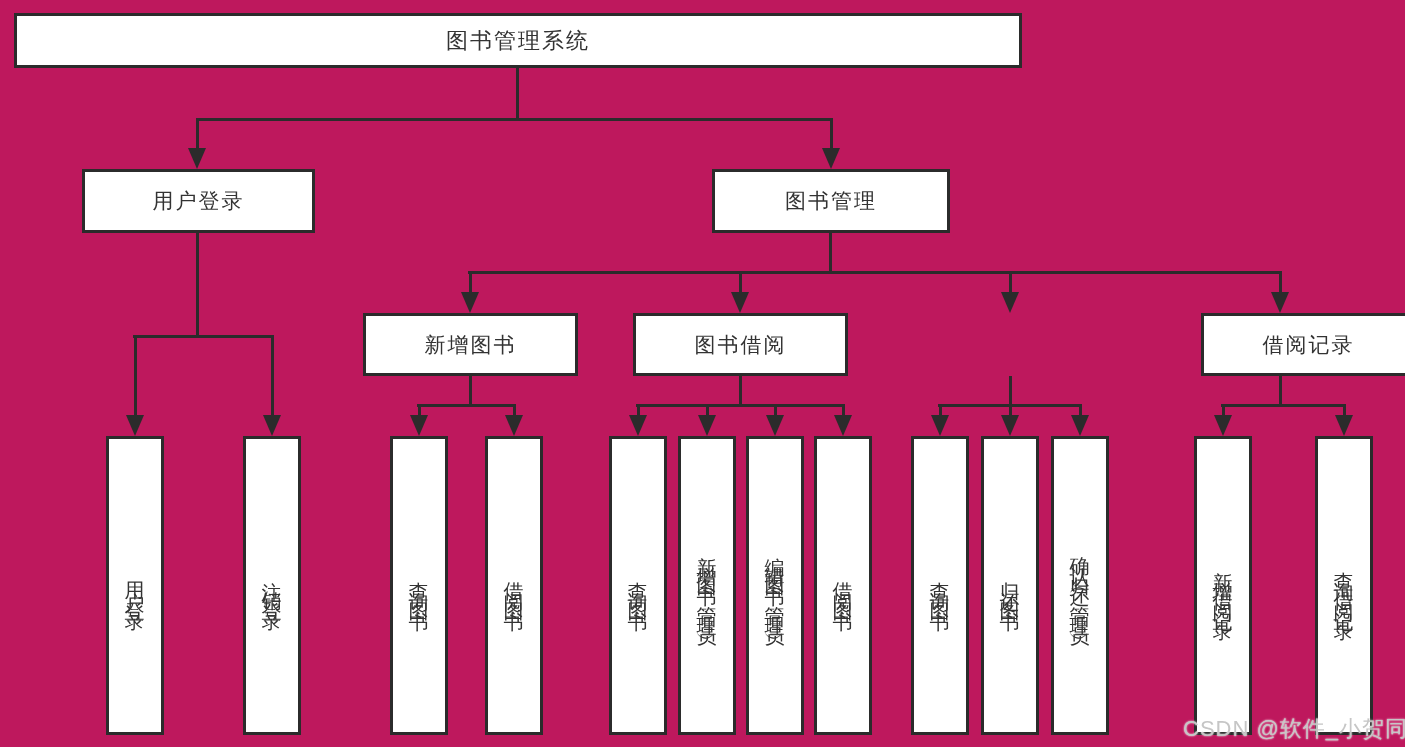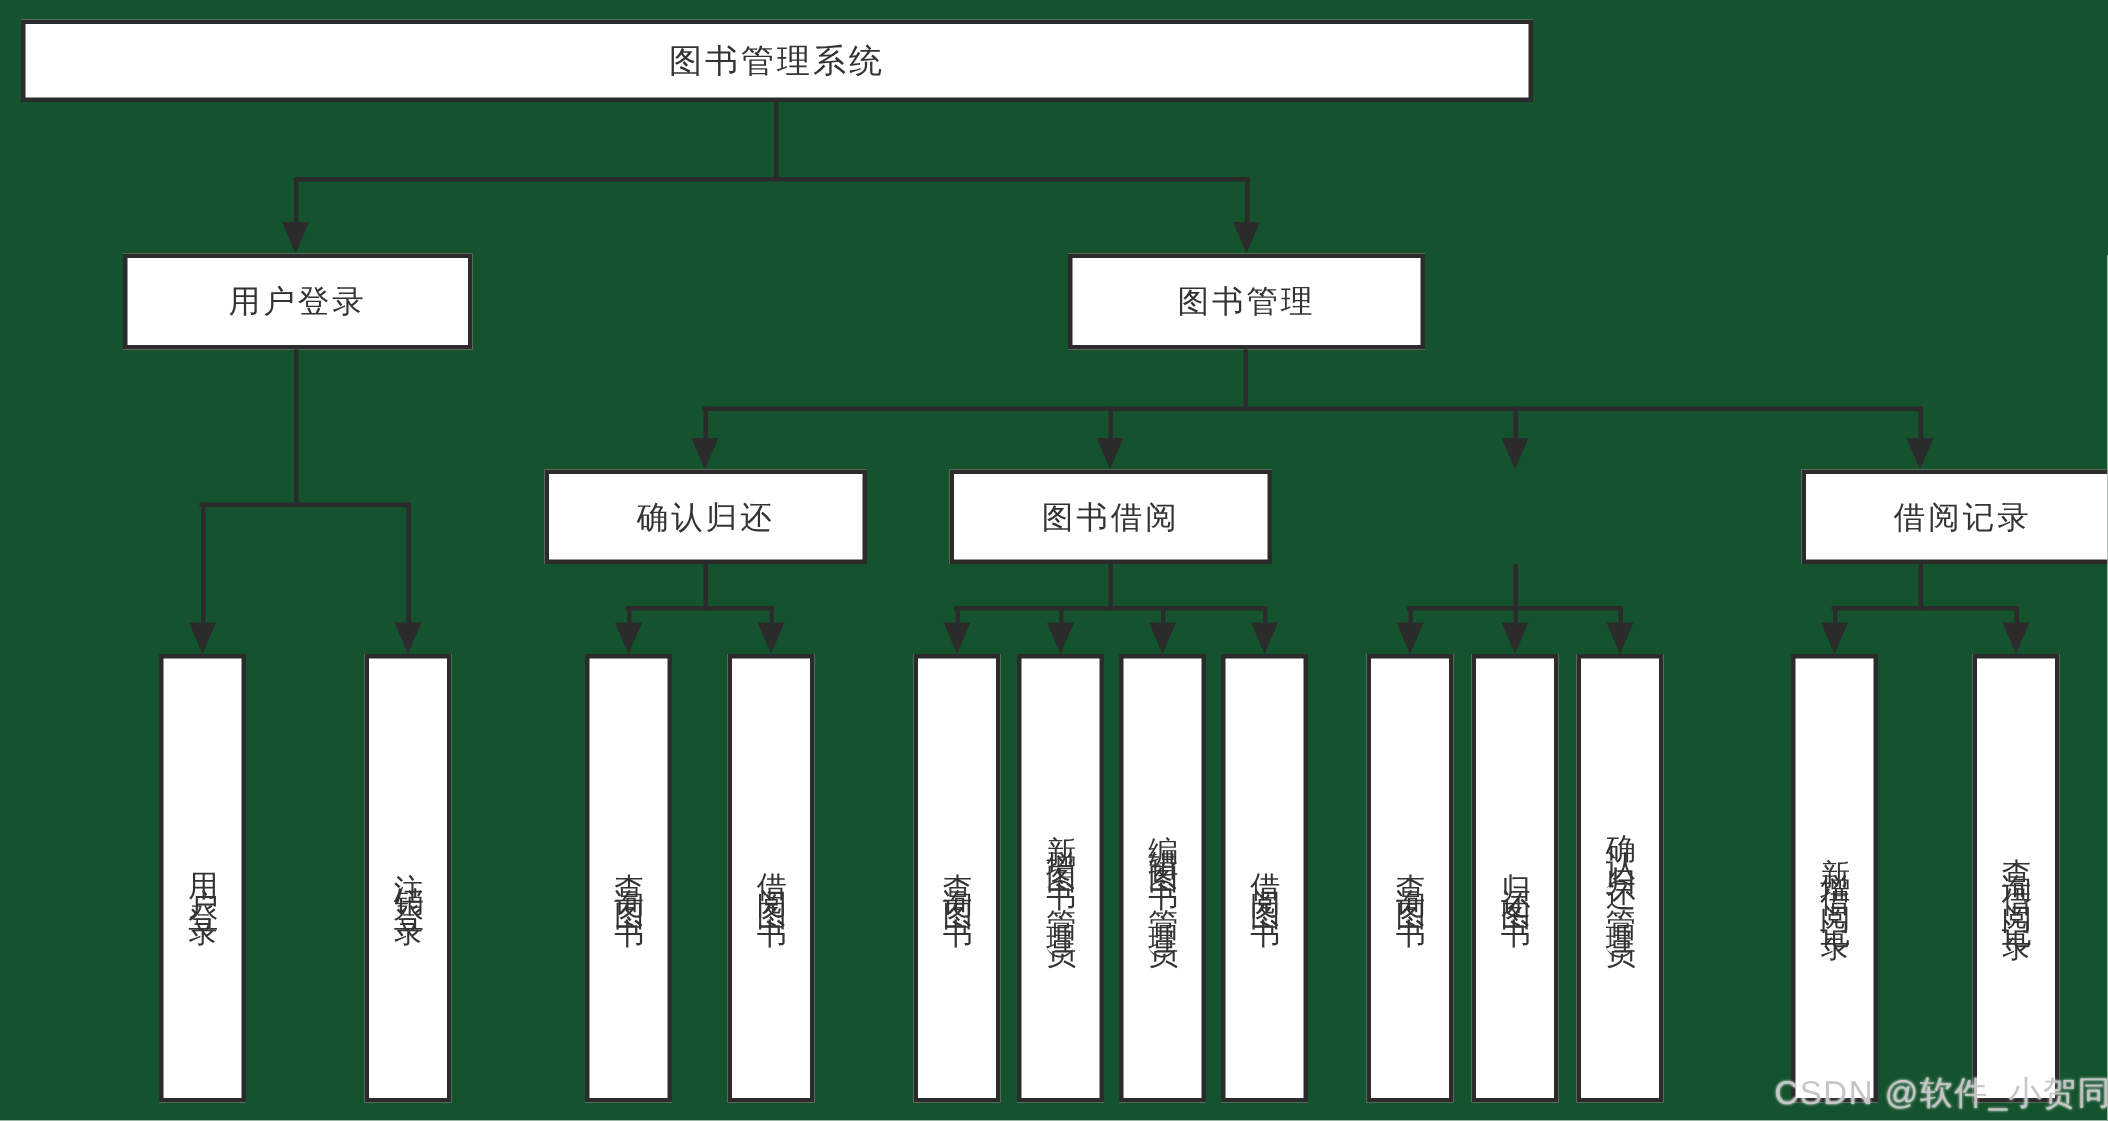--- a/index.html
+++ b/index.html
@@ -1,20 +1,20 @@
 <!DOCTYPE html>
 <html><head>
 <meta charset="utf-8">
 <style>
   html, body { margin: 0; padding: 0; background: #ffffff; }
   #diagram {
     position: relative;
     width: 1405px;
     height: 747px;
-    background: #14532d;
+    background: #be185d;
     font-family: "Liberation Sans", "DejaVu Sans", sans-serif;
     overflow: hidden;
   }
   
   .box {
     position: absolute;
     box-sizing: border-box;
     border: 3px solid #2b2b2b;
     background: #ffffff;
     display: flex;
@@ -118,21 +118,21 @@
     <span>注销登录</span>
   </div>
 
   <div class="line-v" style="left:829px; top:233px; height:41px;"></div>
   <div class="line-h" style="left:468px; top:271px; width:814px;"></div>
   <div class="arrow" style="left:461px; top:271px; height:42px;"></div>
   <div class="arrow" style="left:731px; top:271px; height:42px;"></div>
   <div class="arrow" style="left:1001px; top:271px; height:42px;"></div>
   <div class="arrow" style="left:1271px; top:271px; height:42px;"></div>
 
-  <div class="box" style="left:363px; top:313px; width:215px; height:63px;">确认归还</div>
+  <div class="box" style="left:363px; top:313px; width:215px; height:63px;">新增图书</div>
   <div class="box" style="left:633px; top:313px; width:215px; height:63px;text-align:center;">图书借阅</div>
   <div class="box" style="left:1173px; top:313px; width:215px; height:63px;margin-left:28px;">借阅记录</div>
 
   <div class="line-v" style="left:469px; top:376px; height:31px;"></div>
   <div class="line-h" style="left:417px; top:404px; width:99px;"></div>
   <div class="arrow" style="left:410px; top:404px; height:32px;"></div>
   <div class="arrow" style="left:505px; top:404px; height:32px;"></div>
   <div class="vbox" style="left:390px;">
     <span>查询图书</span>
   </div>

